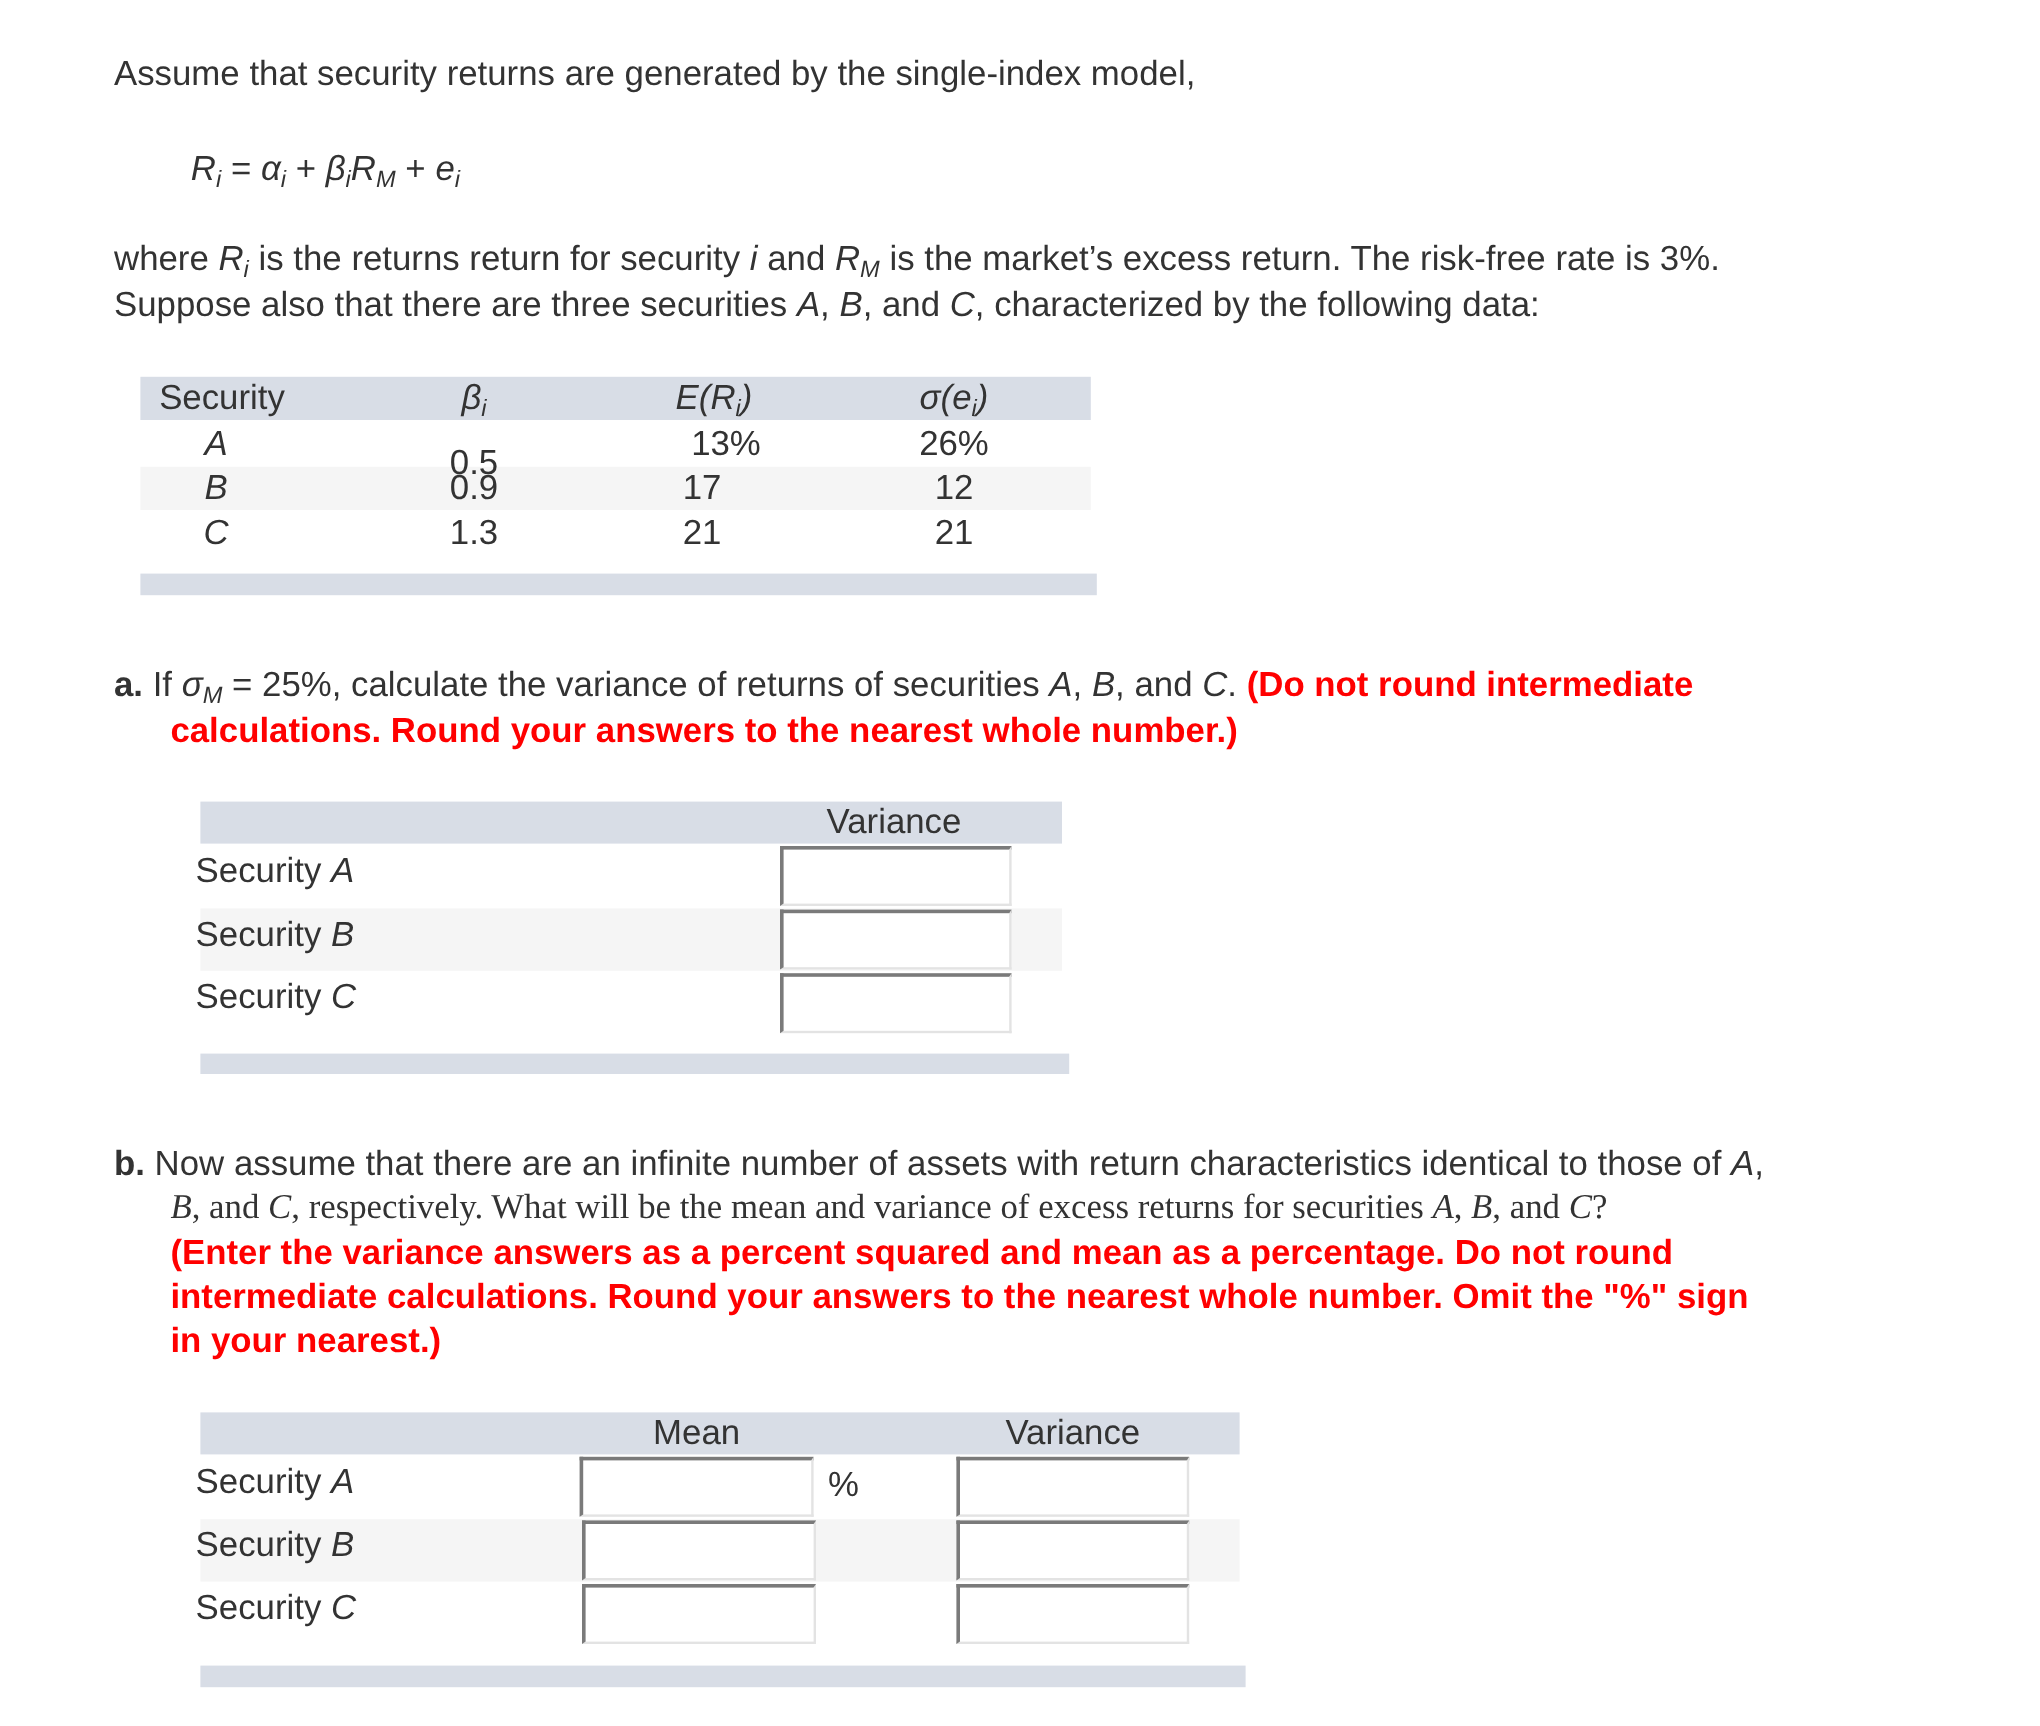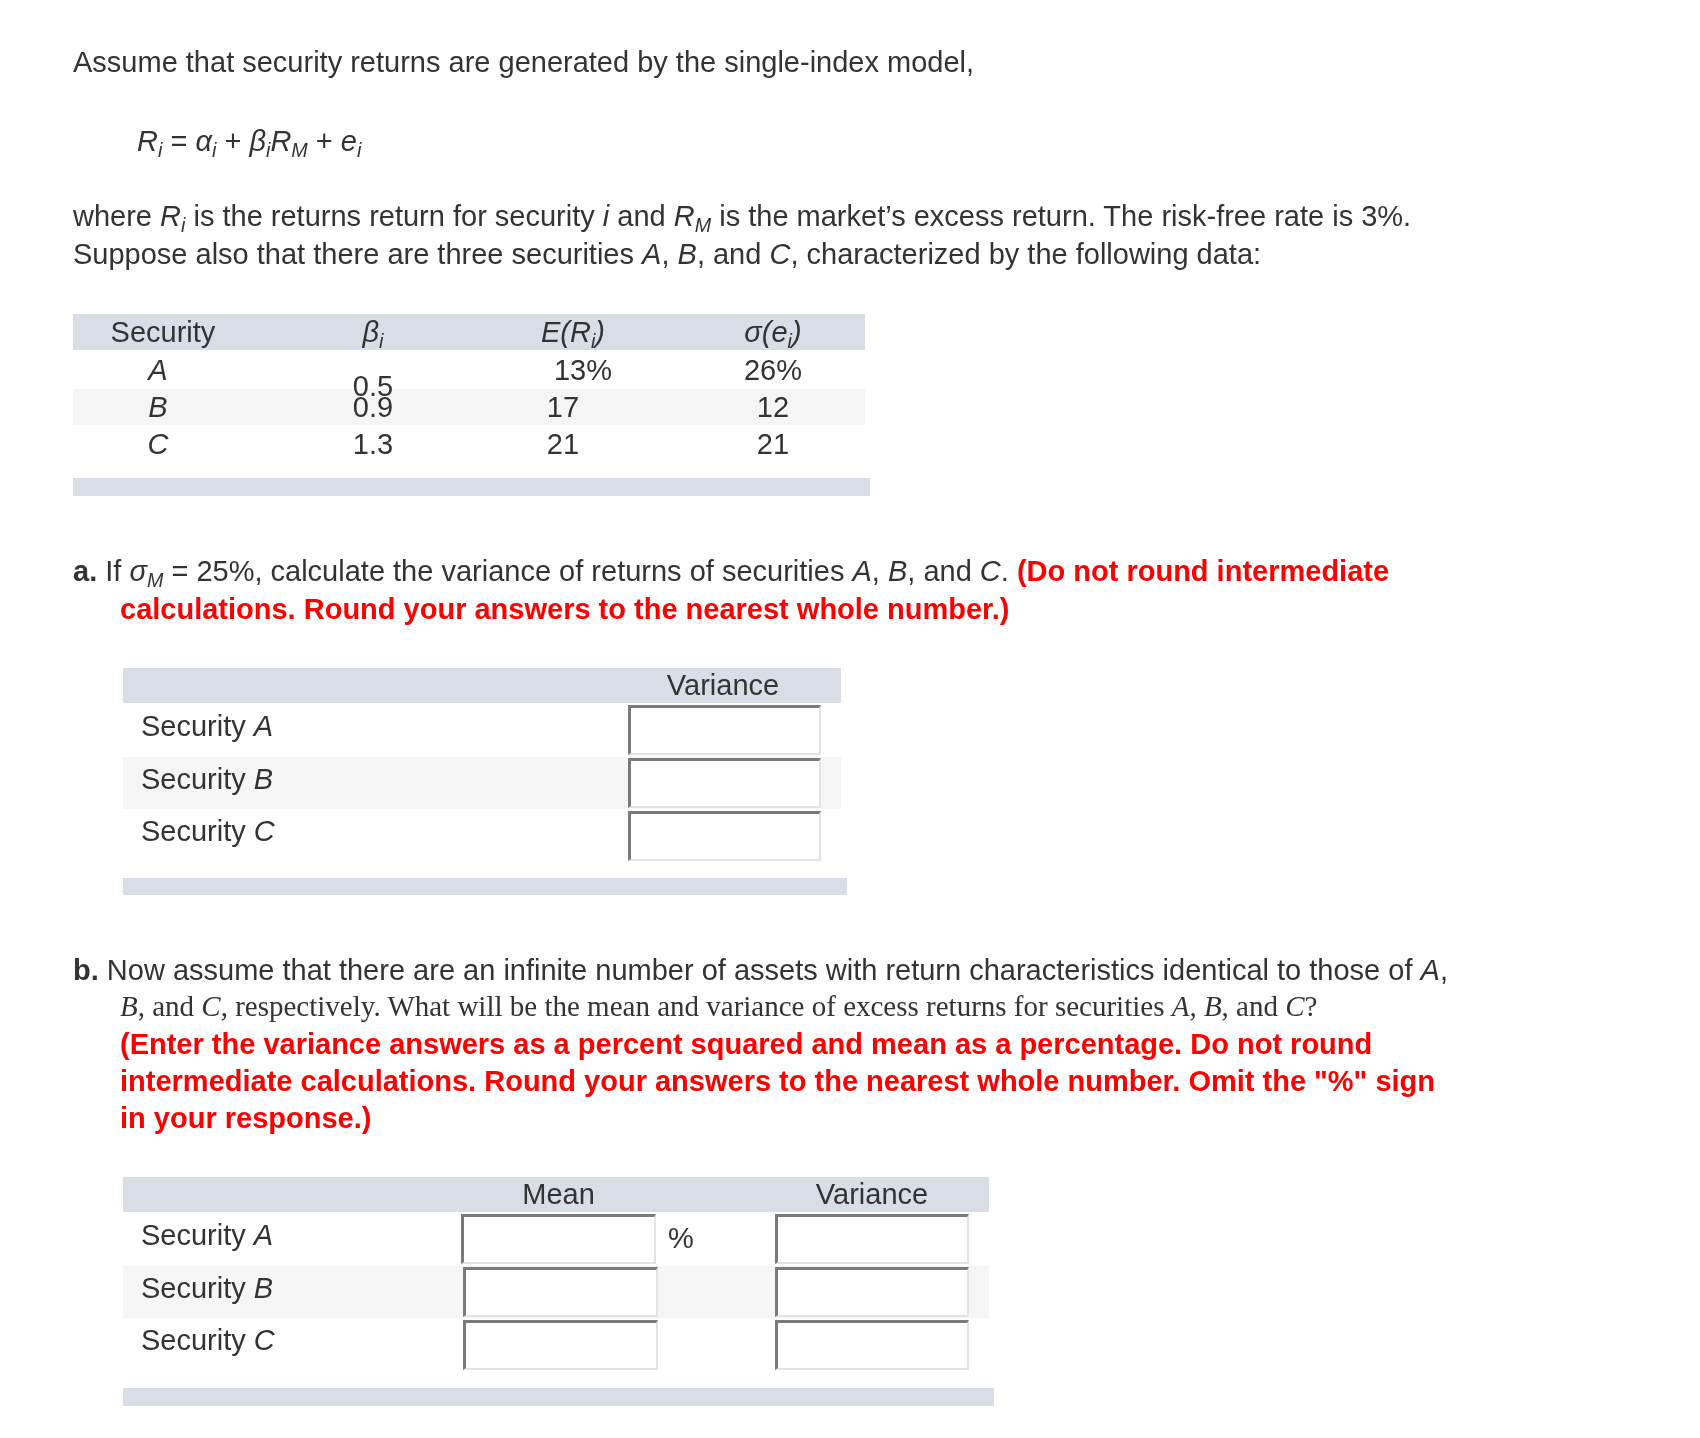--- a/index.html
+++ b/index.html
@@ -1,18 +1,18 @@
 <!DOCTYPE html>
 <html><head>
   <meta charset="utf-8">
   <style>
     html, body { margin:0; padding:0; background:#ffffff; }
     body { width:1700px; height:1438px; position:relative; overflow:hidden;
            font-family:"Liberation Sans", sans-serif; color:#333333; }
-    .abs { position:absolute; }
+    .abs { position:absolute;margin-left:22px; }
     .txt { font-size:29px; line-height:38px; white-space:nowrap; }
     .red { color:#ff0000; font-weight:bold; }
     i, .it { font-style:italic; }
     sub { font-size:0.68em; vertical-align:-0.28em; line-height:0; }
     .band { background:#d8dde6; }
     .alt { background:#f5f5f5; }
     .cell { position:absolute; font-size:29px; line-height:36px; text-align:center; white-space:nowrap; }
     .lbl { position:absolute; font-size:29px; white-space:nowrap; }
     input.ans { position:absolute; box-sizing:border-box; margin:0; padding:0 6px;
                 background:#ffffff; font-family:"Liberation Sans", sans-serif; font-size:26px;
@@ -85,21 +85,21 @@
 </div>
 
 <div class="abs txt" style="left:73px;top:951px;">
   <span style="font-weight:bold;">b.</span><span> Now assume that there are an infinite number of assets with return characteristics identical to those of </span><span class="it">A</span><span>,</span>
 </div>
 <div class="abs txt" style="left:120px;top:987px;font-family:Liberation Serif, serif;">
   <span class="it">B</span><span>, and </span><span class="it">C</span><span>, respectively. What will be the mean and variance of excess returns for securities </span><span class="it">A</span><span>, </span><span class="it">B</span><span>, and </span><span class="it">C</span><span>?</span>
 </div>
 <div class="abs txt red" style="left:120px;top:1025px;text-align:center;">(Enter the variance answers as a percent squared and mean as a percentage. Do not round</div>
 <div class="abs txt red" style="left:120px;top:1062px;">intermediate calculations. Round your answers to the nearest whole number. Omit the "%" sign</div>
-<div class="abs txt red" style="left:120px;top:1099px;">in your response.)</div>
+<div class="abs txt red" style="left:120px;top:1099px;">in your nearest.)</div>
 
 <div class="abs" style="left:123px;top:1177px;width:872px;height:178px;">
   <div class="abs band" style="left:0;top:0;width:866px;height:35px;"></div>
   <div class="abs alt" style="left:0;top:89px;width:866px;height:52px;"></div>
   <div class="abs band" style="left:0;top:211px;width:871px;height:18px;"></div>
   <div class="cell" style="left:338px;top:0;width:195px;line-height:35px;">Mean</div>
   <div class="cell" style="left:652px;top:0;width:194px;line-height:35px;">Variance</div>
 
   <div class="lbl" style="left:18px;top:42px;"><span>Security </span><span class="it">A</span></div>
   <input class="ans" style="left: 338px; top: 37px; width: 195px; height: 50px;" value="">

